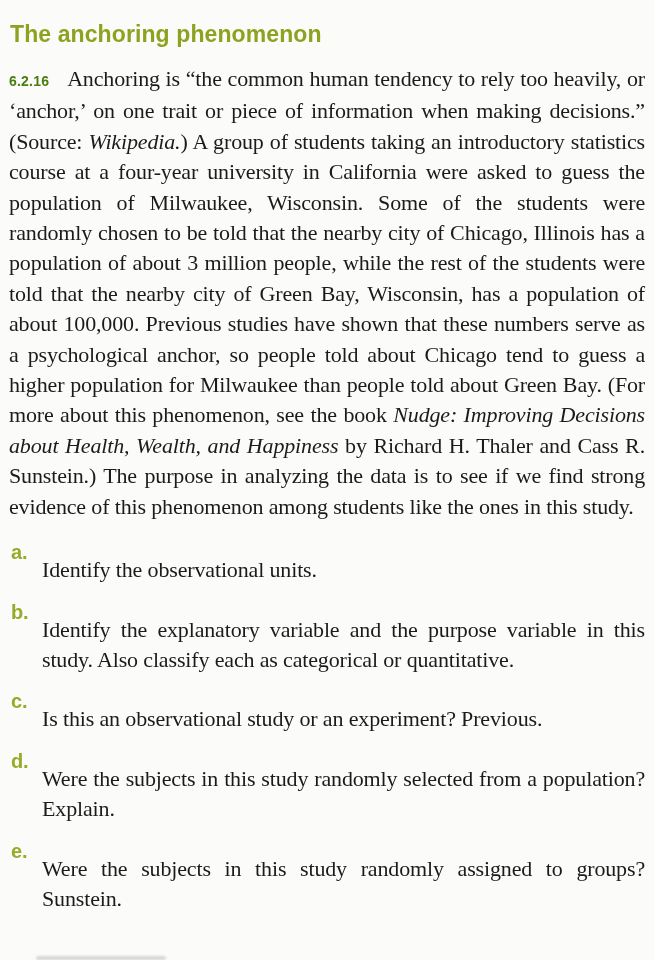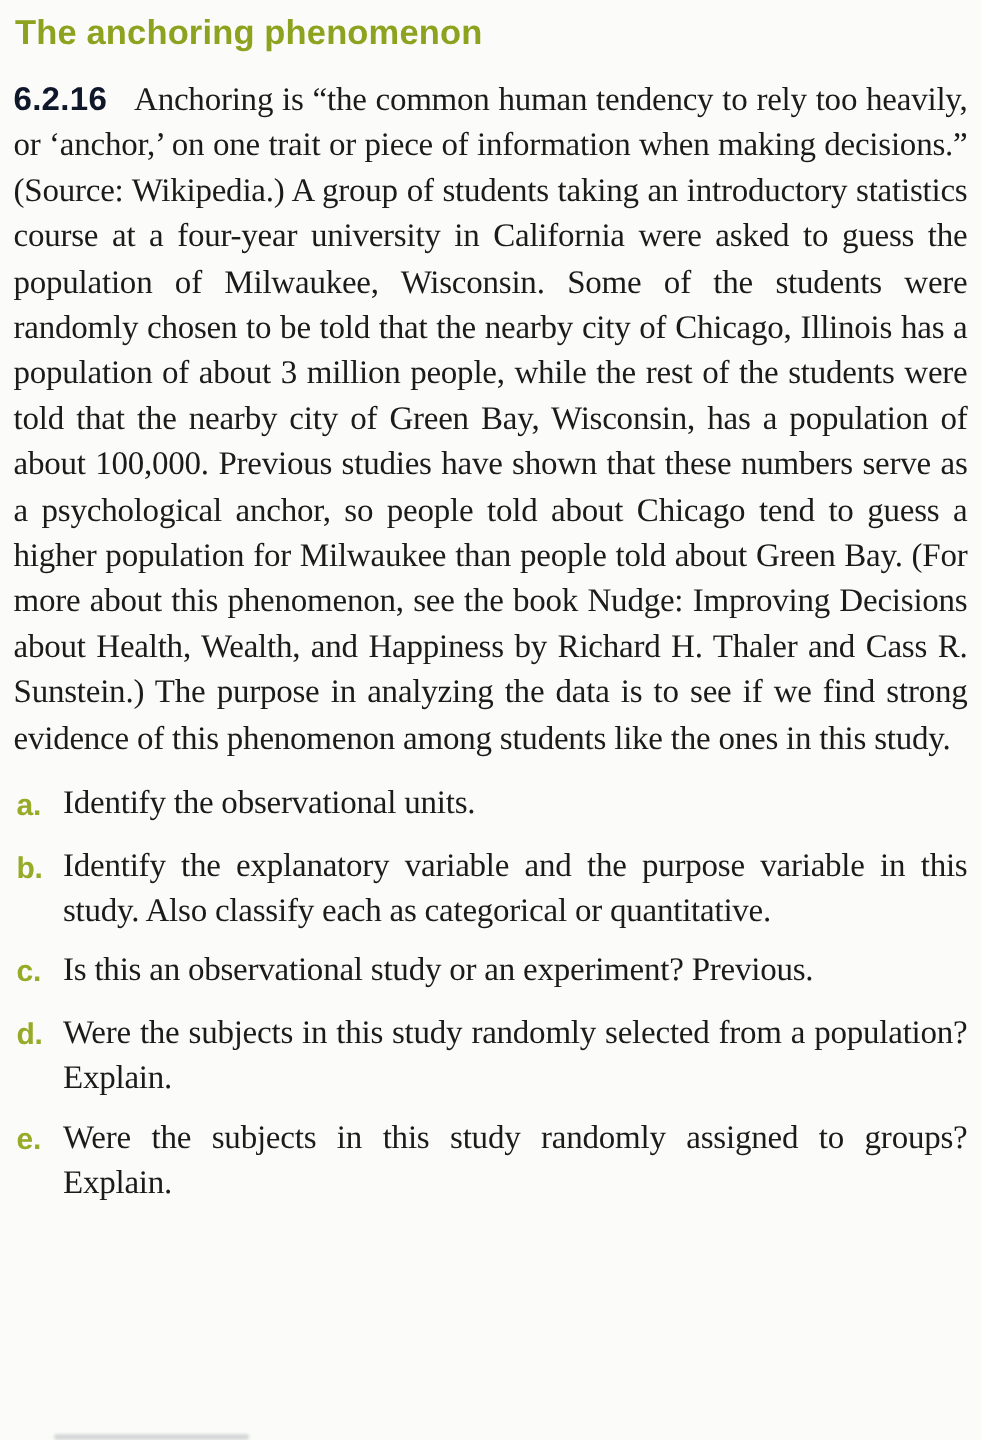--- a/index.html
+++ b/index.html
@@ -18,38 +18,39 @@
   .page {
     padding: 6px 9px 0 9px;
     box-sizing: border-box;
   }
   .section-title {
     font-family: "Liberation Sans", sans-serif;
     font-weight: bold;
     font-size: 23px;
     letter-spacing: 0.1px;
     color: #8da21f;
-    margin: 2px 0 16px 1px;
+    margin: 15px 0 16px 1px;
   }
   .problem {
     font-size: 22px;
     line-height: 30.4px;
     text-align: justify;
     letter-spacing: -0.15px;
     margin: 0;
   }
   .ex-number {
     font-family: "Liberation Sans", sans-serif;
     font-weight: bold;
-    font-size: 22px;
-    color: #0f172a;
+    font-size: 14px;
+    color: #4d7c0f;
     margin-right: 18px;
     letter-spacing: 0.2px;
   }
   .italic {
+    font-style: italic;
   }
   .q-list {
     margin-top: 13px;
   }
   .q-item {
     display: flex;
     font-size: 22px;
     line-height: 30.4px;
     margin-bottom: 9px;
     letter-spacing: -0.15px;
@@ -60,20 +61,21 @@
     font-weight: bold;
     font-size: 20px;
     color: #97ab28;
     padding-top: 2px;
     padding-left: 2px;
     box-sizing: border-box;
   }
   .q-text {
     flex: 1;
     text-align: justify;
+    margin-top: 20px;
   }
   .ghost-artifact {
     position: absolute;
     left: 36px;
     bottom: 0px;
     width: 130px;
     height: 4px;
     background: #b7bbbe;
     border-radius: 2px;
     opacity: 0.55;
@@ -108,19 +110,19 @@
       <span class="q-text">Is this an observational study or an experiment? Previous.</span>
     </div>
 
     <div class="q-item">
       <span class="q-label">d.</span>
       <span class="q-text">Were the subjects in this study randomly selected from a population? Explain.</span>
     </div>
 
     <div class="q-item">
       <span class="q-label">e.</span>
-      <span class="q-text">Were the subjects in this study randomly assigned to groups? Explain.</span>
+      <span class="q-text">Were the subjects in this study randomly assigned to groups? Sunstein.</span>
     </div>
 
   </div>
 </div>
 
 <div class="ghost-artifact"></div>
 
 </body></html>

